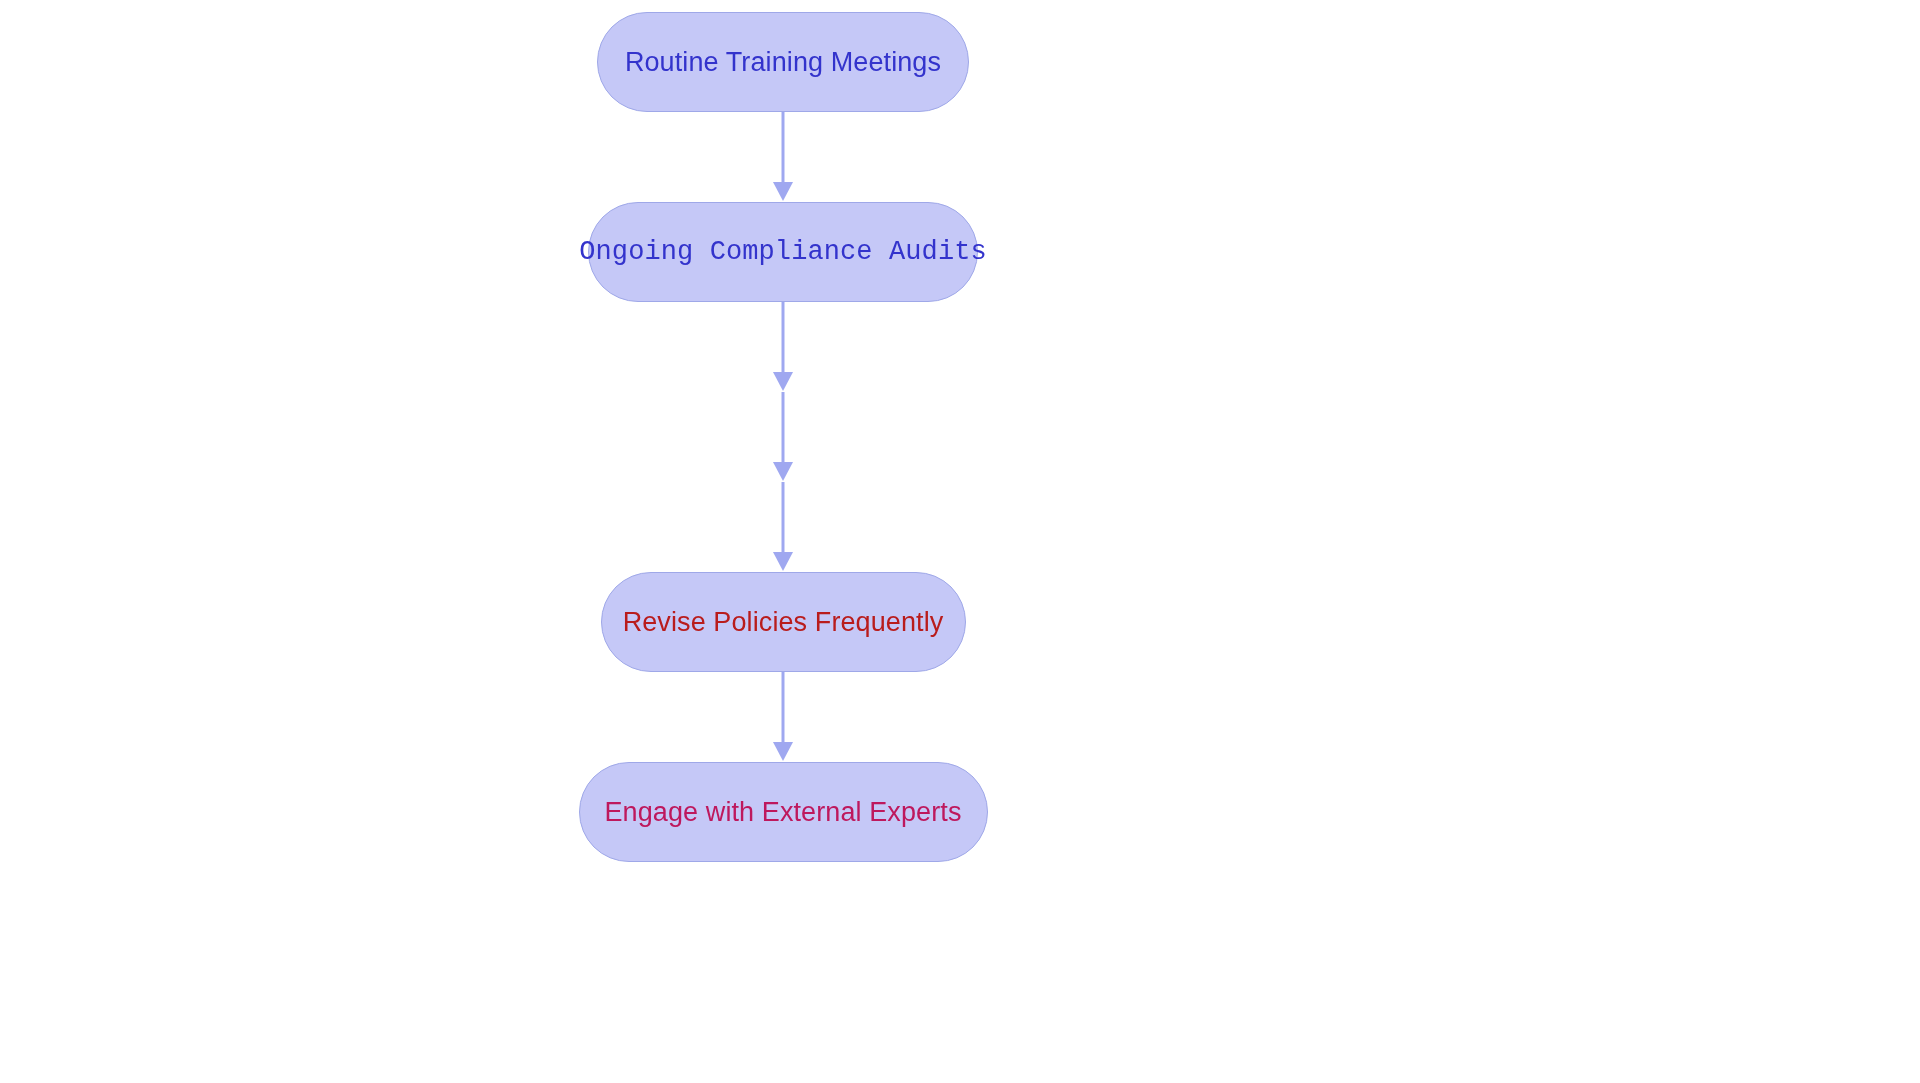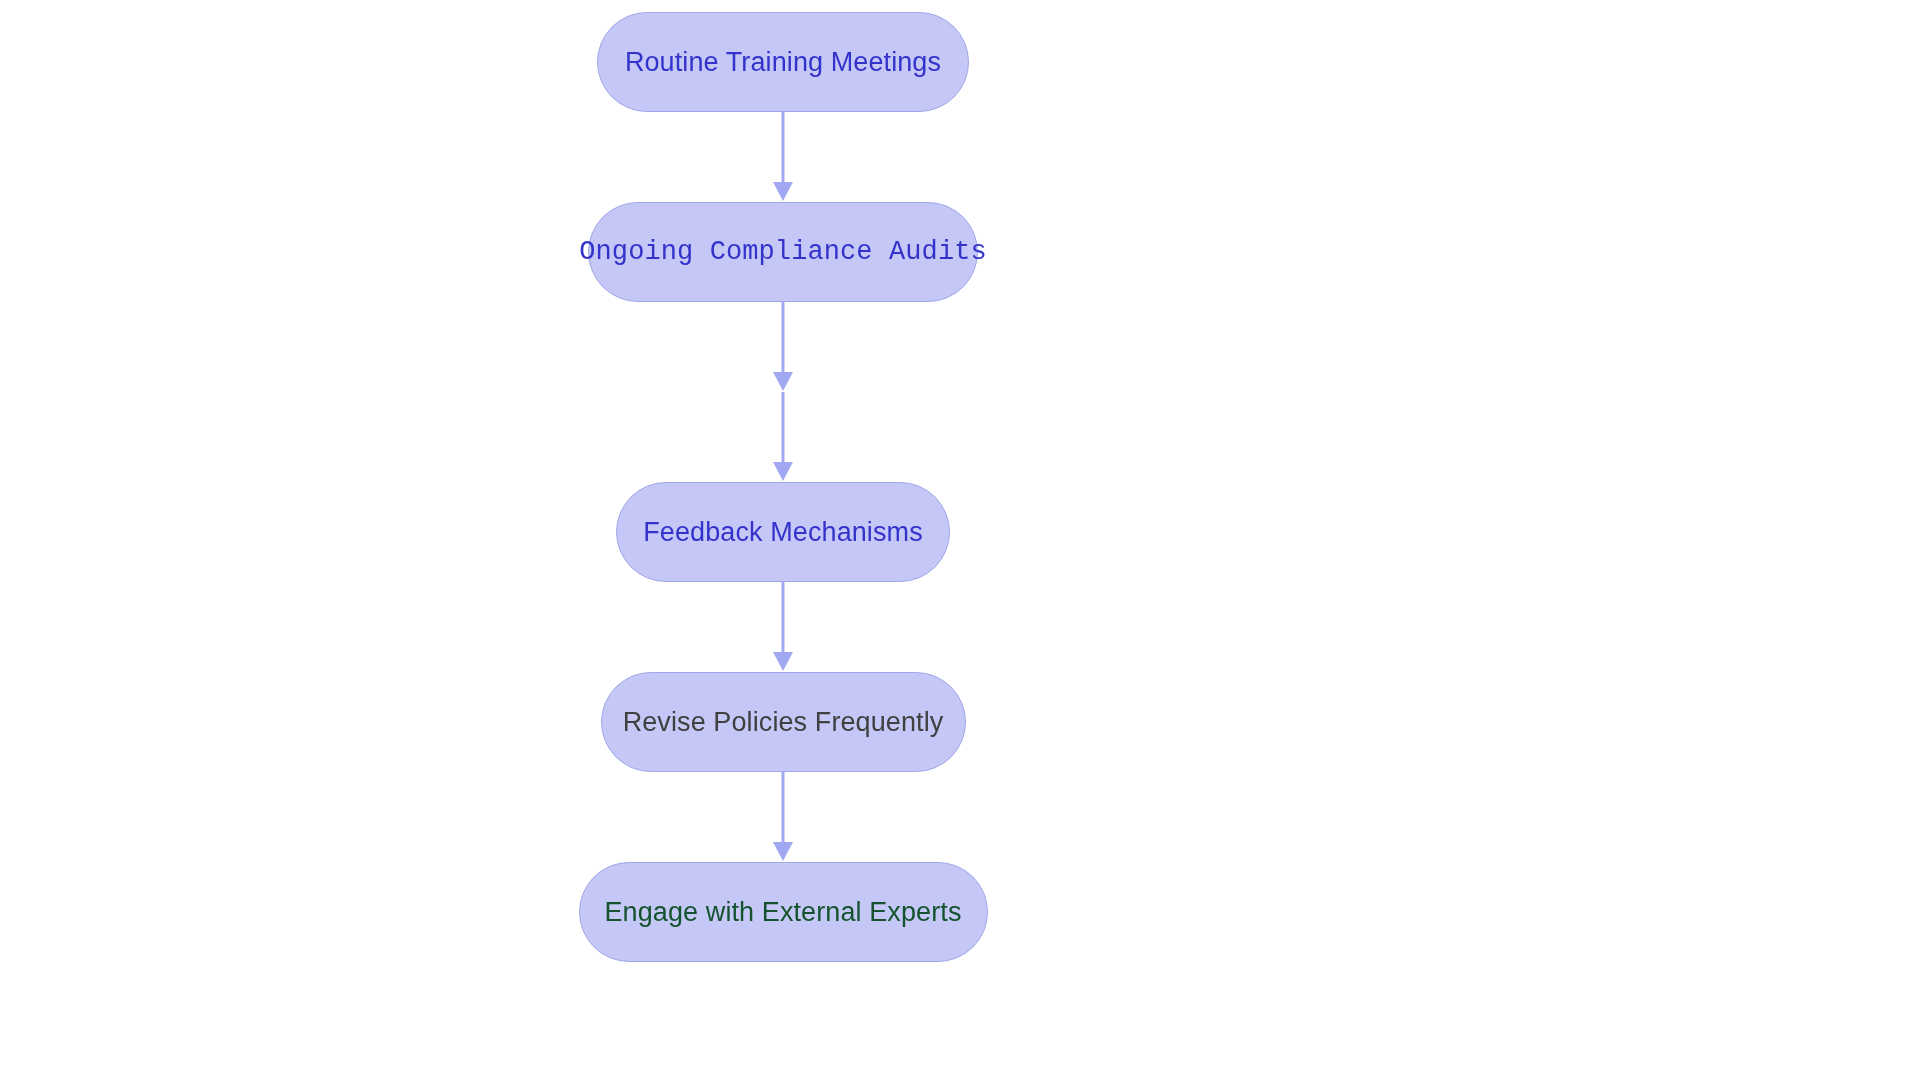--- a/index.html
+++ b/index.html
@@ -104,36 +104,33 @@
       <line class="conn-line" x1="12" y1="0" x2="12" y2="72" style="stroke: rgb(159, 168, 240);"></line>
       <polygon class="conn-head" points="2,70 22,70 12,89" style="fill: rgb(159, 168, 240);"></polygon>
     </svg>
 
 
     <svg class="connector" viewBox="0 0 24 90">
       <line class="conn-line" x1="12" y1="0" x2="12" y2="72" style="stroke: rgb(159, 168, 240);"></line>
       <polygon class="conn-head" points="2,70 22,70 12,89" style="fill: rgb(159, 168, 240);"></polygon>
     </svg>
 
-    <div class="node" id="n4" style="width: 334px; background: rgb(197, 200, 247); border-color: rgb(159, 168, 232); color: rgb(51, 51, 204);">
-      <span class="node-label" style="color: rgb(51, 51, 204);">Feedback Mechanisms</span>
-    </div>
 
     <svg class="connector" viewBox="0 0 24 90">
       <line class="conn-line" x1="12" y1="0" x2="12" y2="72" style="stroke: rgb(159, 168, 240);"></line>
       <polygon class="conn-head" points="2,70 22,70 12,89" style="fill: rgb(159, 168, 240);"></polygon>
     </svg>
 
     <div class="node" id="n5" style="width: 365px; background: rgb(197, 200, 247); border-color: rgb(159, 168, 232); color: rgb(51, 51, 204);">
-      <span class="node-label" style="color: #404040;">Revise Policies Frequently</span>
+      <span class="node-label" style="color: #b91c1c;">Revise Policies Frequently</span>
     </div>
 
     <svg class="connector" viewBox="0 0 24 90">
       <line class="conn-line" x1="12" y1="0" x2="12" y2="72" style="stroke: rgb(159, 168, 240);"></line>
       <polygon class="conn-head" points="2,70 22,70 12,89" style="fill: rgb(159, 168, 240);"></polygon>
     </svg>
 
     <div class="node" id="n6" style="width: 409px; background: rgb(197, 200, 247); border-color: rgb(159, 168, 232); color: rgb(51, 51, 204);">
-      <span class="node-label" style="color: #14532d;">Engage with External Experts</span>
+      <span class="node-label" style="color: #be185d;">Engage with External Experts</span>
     </div>
 
   </div>
 </div>
 
 </body></html>

